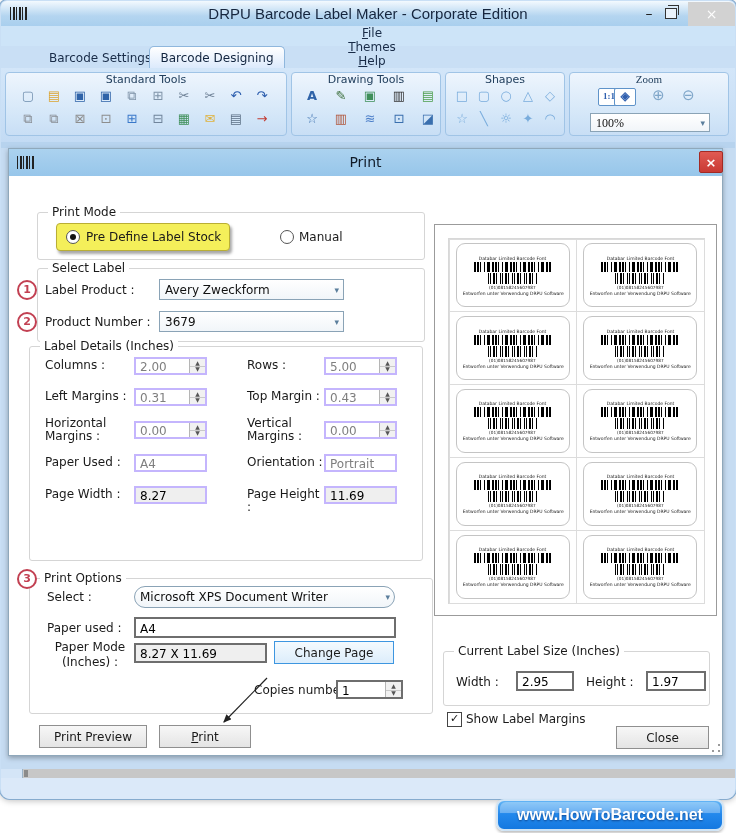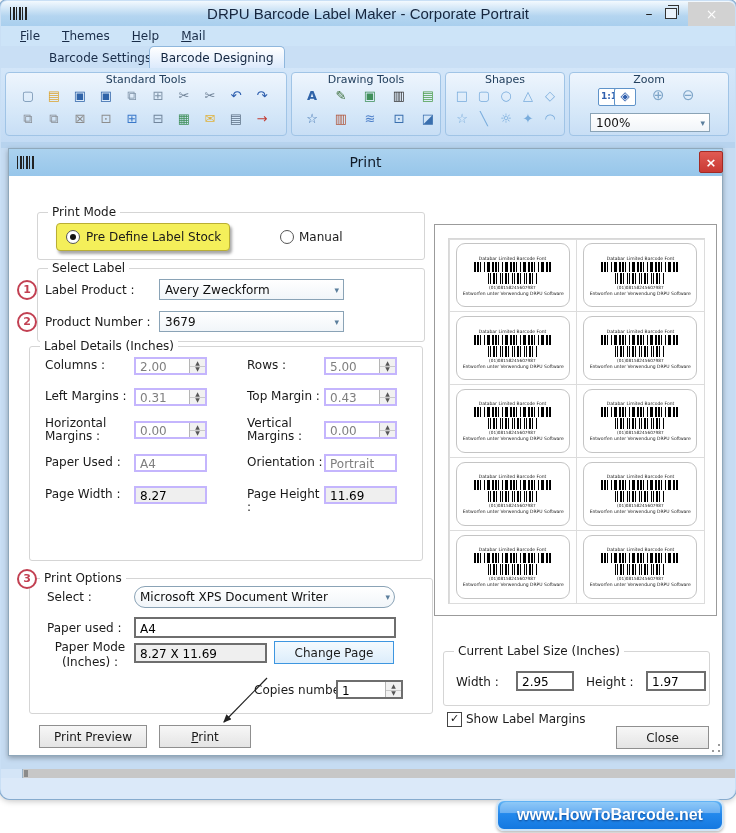--- a/index.html
+++ b/index.html
@@ -14,21 +14,21 @@
   .titlebar{position:absolute;left:1px;top:1px;width:734px;height:25px;border-radius:6px 6px 0 0;
        background:linear-gradient(#f3f9fe,#b4d5f0 60%,#a9cfee);}
   .tb-title{position:absolute;left:0;top:0;width:100%;height:25px;line-height:25px;text-align:center;
        font-family:"Liberation Sans",sans-serif;font-size:15px;color:#16263e;}
   .bcicon{background:repeating-linear-gradient(90deg,#222 0 1px,transparent 1px 3px,#222 3px 5px,transparent 5px 6px,#222 6px 7px,transparent 7px 9px,#222 9px 11px,transparent 11px 12px);}
   .tb-min{position:absolute;left:637px;top:3px;width:22px;height:20px;text-align:center;line-height:18px;color:#222;font-size:14px;cursor:default;}
   .tb-restore{position:absolute;left:664px;top:7px;width:10px;height:9px;border:1px solid #333;background:#eaf2fa;}
   .tb-restore::before{content:'';position:absolute;left:2px;top:-4px;width:10px;height:9px;border:1px solid #333;border-bottom:none;border-left:none;}
   .tb-close{position:absolute;left:687px;top:1px;width:47px;height:25px;background:#d2d2d2;border-radius:0 6px 0 0;
        color:#fdfdfd;text-align:center;line-height:24px;font-size:14px;}
-  .menubar{position:absolute;left:1px;top:26px;width:734px;height:20px;background:#cde4f8;display:flex;align-items:center;padding-left:8px;box-sizing:border-box;}
+  .menubar{position:absolute;left:1px;top:26px;width:734px;height:20px;background:#cde4f8;display:flex;align-items:center;padding-left:8px;box-sizing:border-box;flex-direction:column;}
   .mi{padding:0 11px;font-size:12px;color:#182b47;}
   .mi::first-letter{text-decoration:underline;}
   .tabrow{position:absolute;left:1px;top:46px;width:734px;height:22px;}
   .tab-inactive{position:absolute;left:30px;top:3px;padding:2px 18px;font-size:12px;color:#182b47;}
   .tab-active{position:absolute;left:148px;top:0;width:136px;height:22px;background:linear-gradient(#ffffff,#dceafc);
        border:1px solid #8fb7dd;border-bottom:none;border-radius:5px 5px 0 0;text-align:center;line-height:22px;font-size:12px;color:#12253f;box-sizing:border-box;}
 
   
   .ribbon{position:absolute;left:1px;top:68px;width:734px;height:74px;background:linear-gradient(#d3e6f9,#c3dbf4);}
   .rgroup{position:absolute;top:4px;height:64px;border:1px solid #a0c4e6;border-radius:4px;
@@ -138,21 +138,21 @@
 </style>
 </head>
 <body>
 
 <div id="screen">
 
   <div class="win">
 
     <div class="titlebar">
       <div class="abs bcicon" style="left:9px;top:6px;width:17px;height:13px;"></div>
-      <div class="tb-title">DRPU Barcode Label Maker - Corporate Portrait</div>
+      <div class="tb-title">DRPU Barcode Label Maker - Corporate Edition</div>
       <div class="tb-min">–</div>
       <div class="tb-restore"></div>
       <div class="tb-close">×</div>
     </div>
 
     <div class="menubar">
 
     <div class="mi">File</div>
         <div class="mi">Themes</div>
         <div class="mi">Help</div>
@@ -225,21 +225,21 @@
           </div>
         <div class="ticons shp" style="left:8px;top:38px;">
 
         <span class="tbi">☆</span>
             <span class="tbi">╲</span>
             <span class="tbi">☼</span>
             <span class="tbi">✦</span>
             <span class="tbi">◠</span>
           </div>
       </div>
-      <div class="rgroup" style="left:568px;width:160px;">
+      <div class="rgroup" style="left:568px;width:160px;font-family:Liberation Serif, serif;">
         <div class="rcap">Zoom</div>
         <div class="zchip" style="left:28px;top:15px;">1:1</div>
         <div class="zchip" style="left:44px;top:15px;font-size:12px;">◈</div>
         <div class="zmag" style="left:82px;top:14px;">⊕</div>
         <div class="zmag" style="left:112px;top:14px;">⊖</div>
         <div class="combo" style="left:20px;top:40px;width:120px;height:19px;position:absolute;">
           <span class="val">100%</span>
           <span class="arw">▾</span>
         </div>
       </div>

